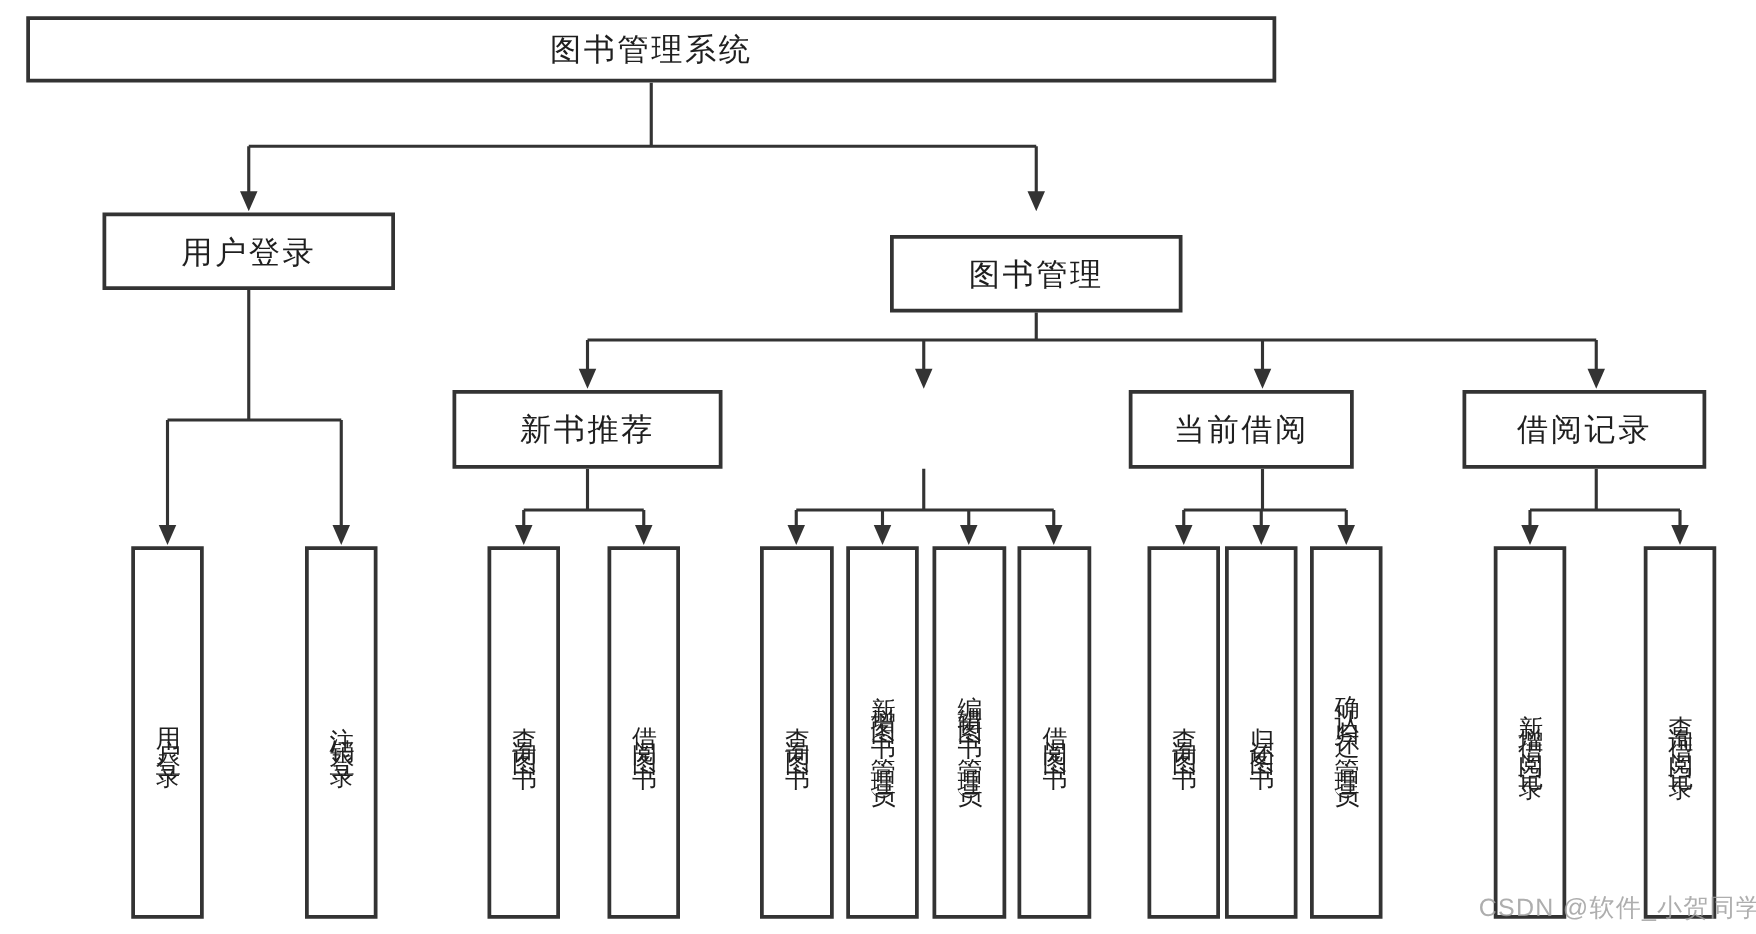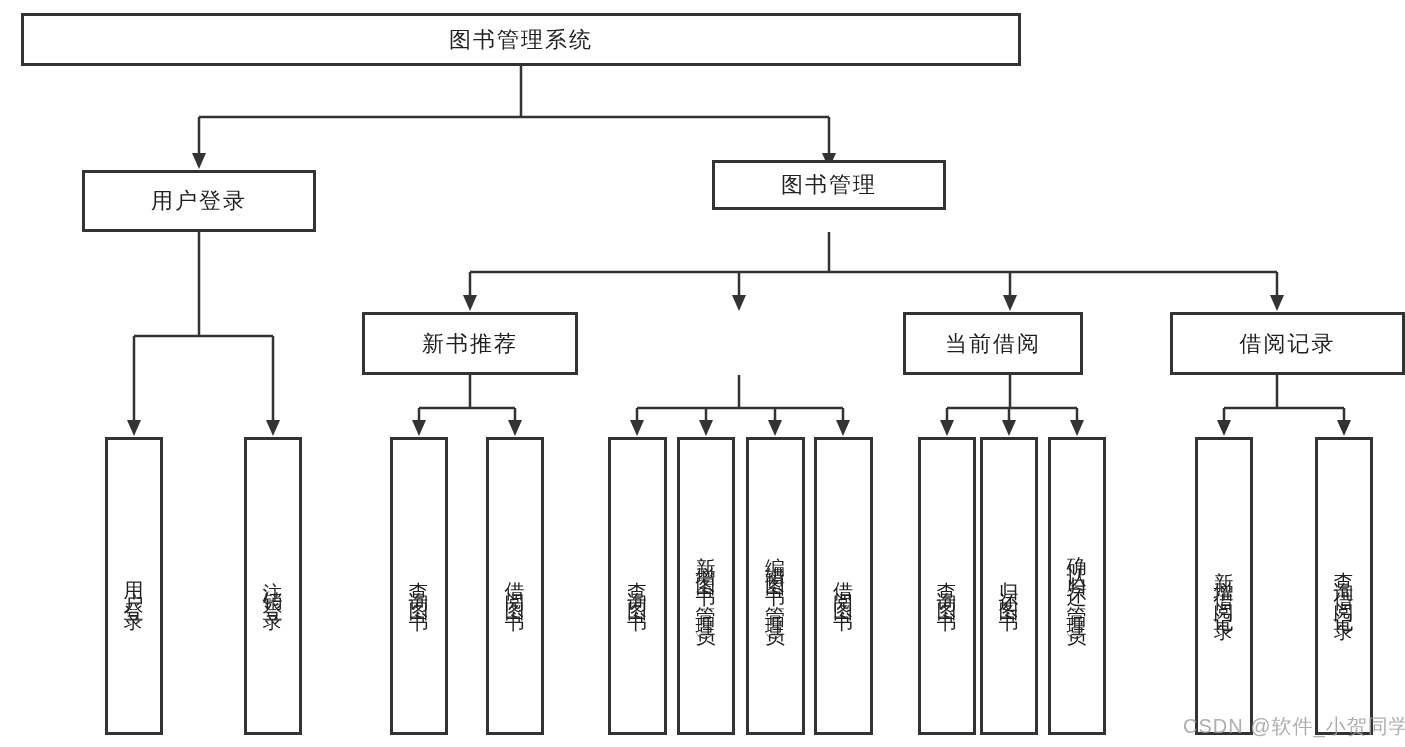--- a/index.html
+++ b/index.html
@@ -8,21 +8,21 @@
     font-family:"Liberation Sans","DejaVu Sans",sans-serif;overflow:hidden;
   }
   .edges{position:absolute;left:0;top:0;z-index:0;pointer-events:none;}
   .ln{fill:none;stroke:#333333;stroke-width:2.5;}
   .ar{fill:#333333;stroke:none;}
   .box{
     position:absolute;box-sizing:border-box;background:#ffffff;
     border:3px solid #333333;color:#1f1f1f;z-index:1;
     display:flex;align-items:center;justify-content:center;
   }
-  .h-box{font-size:22px;letter-spacing:2px;white-space:nowrap;}
+  .h-box{font-size:25px;letter-spacing:2px;white-space:nowrap;}
   .leaf{width:58px;height:298px;top:437px;}
   .v-text{
     writing-mode:vertical-rl;text-orientation:mixed;
     font-size:20px;letter-spacing:10px;line-height:1;color:#1f1f1f;
   }
   .watermark{
     position:absolute;left:1183px;top:713px;z-index:5;
     font-size:20px;letter-spacing:1px;color:#a0a0a0;opacity:.85;white-space:nowrap;
   }
 </style>
@@ -58,25 +58,25 @@
     </g>
     <g>
       <path class="ln" d="M1277,375 V408 M1224,408 H1344 M1224,408 V424 M1344,408 V424"></path>
       <path class="ar" d="M1217,420 L1231,420 L1224,436 Z M1337,420 L1351,420 L1344,436 Z"></path>
     </g>
   </svg>
 
   <div class="box h-box" style="left:21px;top:13px;width:1000px;height:53px">图书管理系统</div>
 
   <div class="box h-box" style="left:82px;top:170px;width:234px;height:62px">用户登录</div>
-  <div class="box h-box" style="left:712px;top:160px;width:234px;height:50px">图书管理</div>
+  <div class="box h-box" style="left:712px;top:188px;width:234px;height:62px">图书管理</div>
 
   <div class="box h-box" style="left:362px;top:312px;width:216px;height:63px">新书推荐</div>
   <div class="box h-box" style="left:903px;top:312px;width:180px;height:63px">当前借阅</div>
-  <div class="box h-box" style="left:1170px;top:312px;width:235px;height:63px">借阅记录</div>
+  <div class="box h-box" style="left:1170px;top:312px;width:195px;height:63px">借阅记录</div>
 
   <div class="box leaf" style="left:105px">
     <span class="v-text">用户登录</span>
   </div>
   <div class="box leaf" style="left:244px">
     <span class="v-text">注销登录</span>
   </div>
 
   <div class="box leaf" style="left:390px">
     <span class="v-text">查询图书</span>

